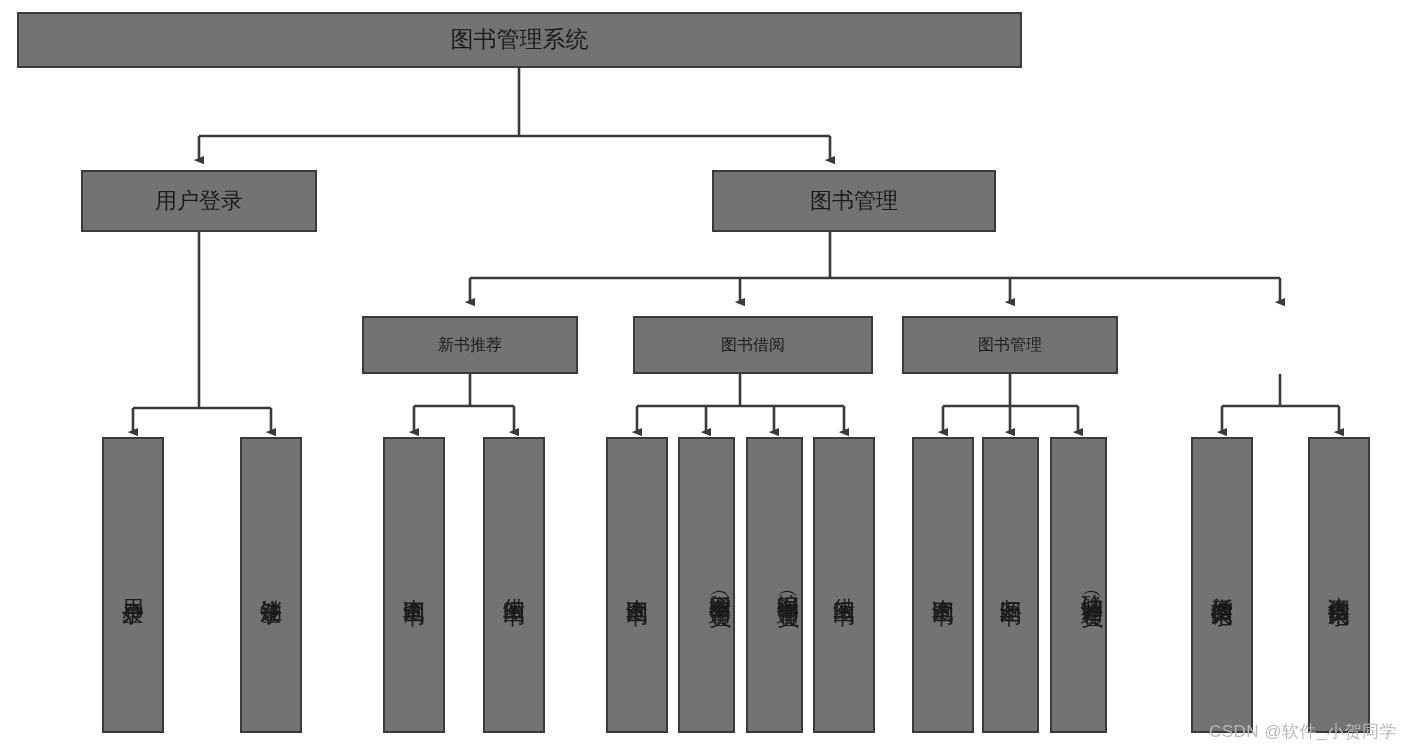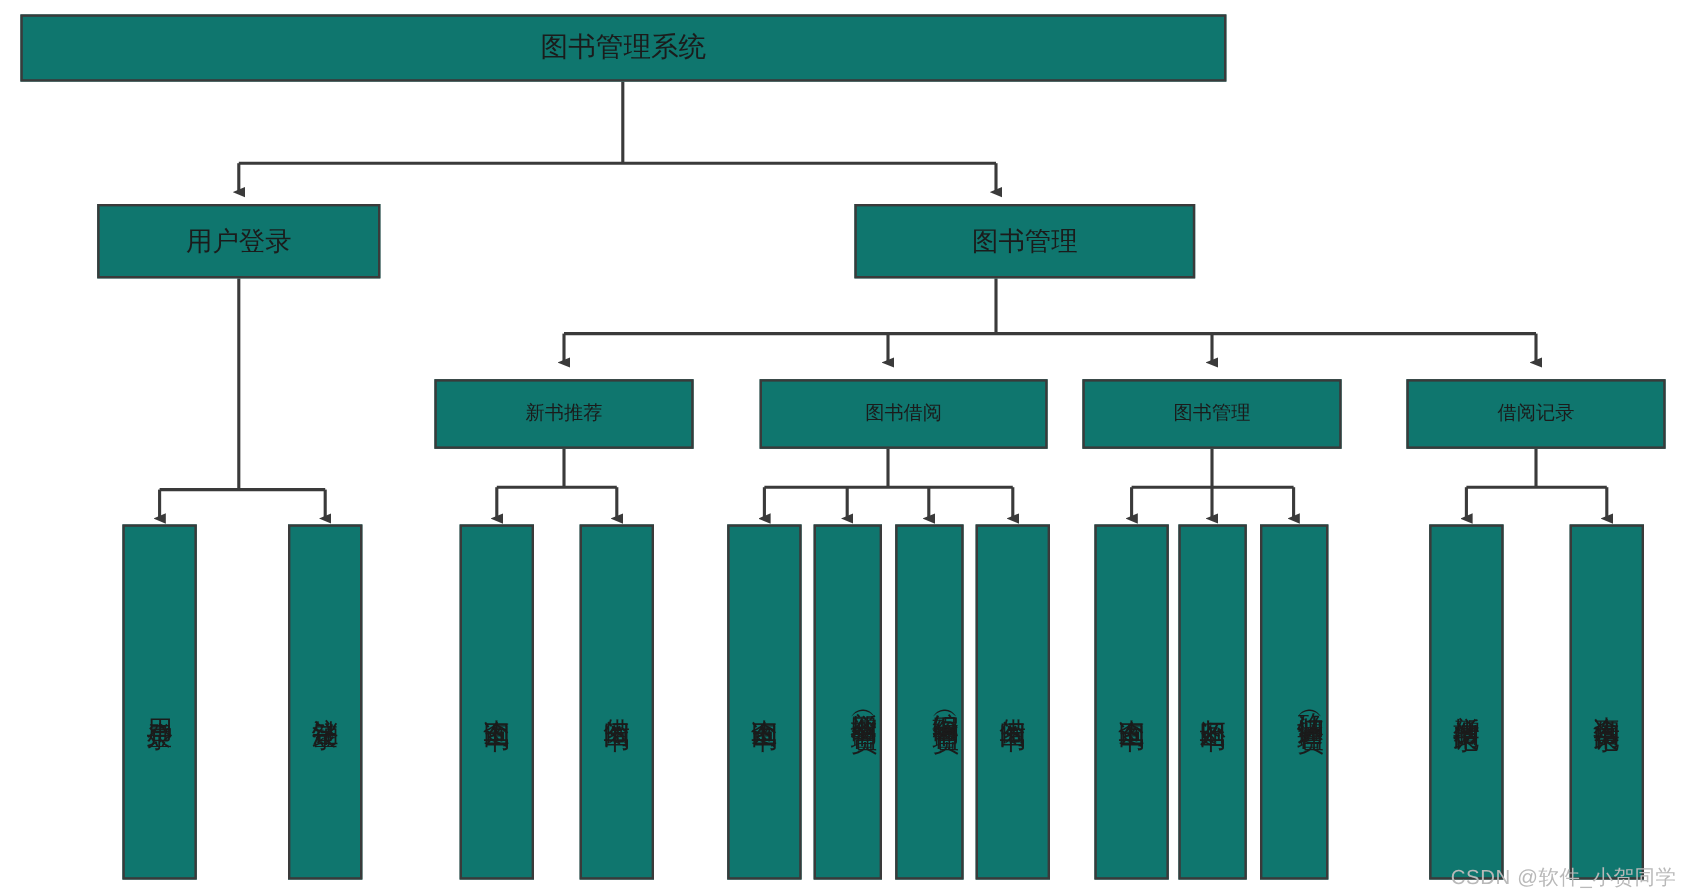--- a/index.html
+++ b/index.html
@@ -14,21 +14,21 @@
     position: relative;
     width: 1405px;
     height: 747px;
     background: #ffffff;
     overflow: hidden;
   }
   .node {
     position: absolute;
     box-sizing: border-box;
     border: 2.5px solid #3a3a3a;
-    background: #0f766e;
+    background: #737373;
     color: #1b1b1b;
     display: flex;
     align-items: center;
     justify-content: center;
     text-align: center;
     line-height: 1.18;
   }
   .node.root {
     font-size: 23px;
   }
@@ -136,23 +136,20 @@
 
   <div class="node lvl3" style="left:362px; top:316px; width:216px; height:58px;">
     <span>新书推荐</span>
   </div>
   <div class="node lvl3" style="left:633px; top:316px; width:240px; height:58px;">
     <span>图书借阅</span>
   </div>
   <div class="node lvl3" style="left:902px; top:316px; width:216px; height:58px;">
     <span>图书管理</span>
   </div>
-  <div class="node lvl3" style="left:1172px; top:316px; width:216px; height:58px;">
-    <span>借阅记录</span>
-  </div>
 
   <div class="node leaf" style="left:102px; top:437px; width:62px; height:296px;">
     <span>用户登录</span>
   </div>
   <div class="node leaf" style="left:240px; top:437px; width:62px; height:296px;">
     <span>注销登录</span>
   </div>
 
   <div class="node leaf" style="left:383px; top:437px; width:62px; height:296px;">
     <span>查询图书</span>

